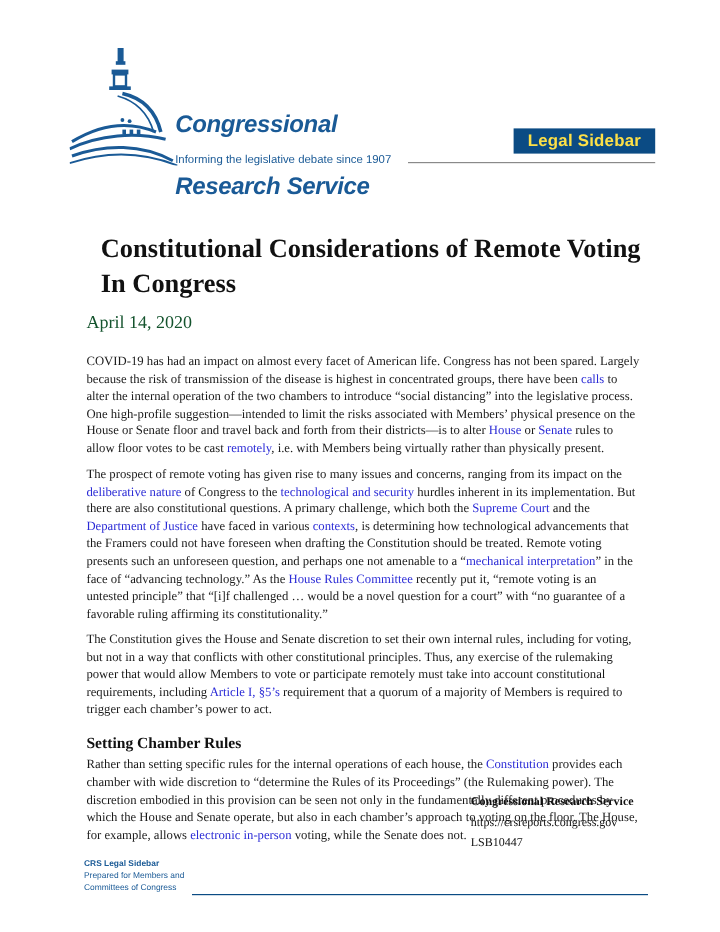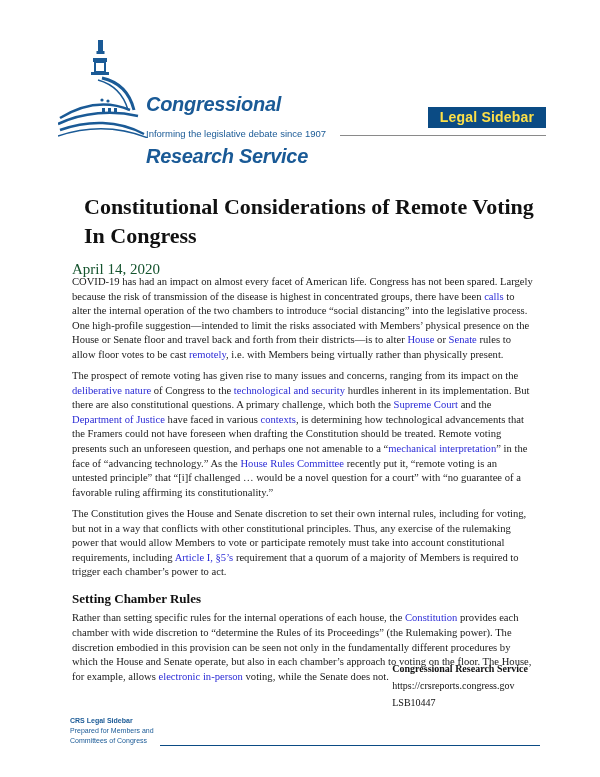--- a/index.html
+++ b/index.html
@@ -7,21 +7,21 @@
   .header { position: absolute; left: 0; top: 0; width: 600px; height: 150px; }
   .logo-svg { position: absolute; left: 58px; top: 38px; }
   .brand-line1, .brand-line2 { position: absolute; font-family: "Liberation Sans", sans-serif; font-weight: bold; font-style: italic; color: #1a5a96; font-size: 20px; letter-spacing: -0.3px; line-height: 1; }
   .brand-line1 { left: 146px; top: 94px; }
   .brand-line2 { left: 146px; top: 110px; margin-top: 36px; }
   .tagline { position: absolute; left: 146px; top: 128px; font-family: "Liberation Sans", sans-serif; font-size: 9.5px; color: #1a5a96; white-space: nowrap; }
   .header-rule { position: absolute; left: 340px; top: 135px; width: 206px; height: 1px; background: #8a8a8a; }
   .badge { position: absolute; left: 428px; top: 107px; width: 118px; height: 21px; background: #0b4b84; color: #fde047; font-family: "Liberation Sans", sans-serif; font-weight: bold; font-size: 14px; line-height: 21px; text-align: center; letter-spacing: 0.2px; }
   .title { position: absolute; left: 72px; top: 180px; width: 460px; font-family: "Liberation Serif", serif; font-weight: bold; font-size: 22px; line-height: 29px; color: #111; margin: 12px; }
   .date { position: absolute; left: 72px; top: 261px; font-size: 15px; color: #14532d; }
-  .content { position: absolute; left: 72px; top: 275px; width: 462px; font-size: 10.6px; line-height: 14.6px; color: #1a1a1a; }
+  .content { position: absolute; left: 72px; top: 295px; width: 462px; font-size: 10.6px; line-height: 14.6px; color: #1a1a1a; }
   .content p { margin: 0 0 6.5px 0; }
   a.lnk { color: #2b2bd6; text-decoration: none; }
   .section-heading { font-family: "Liberation Serif", serif; font-weight: bold; font-size: 13px; margin: 12px 0 5px 0; color: #111; }
   .footer-right { position: absolute; right: 72px; top: 660px; text-align: left; font-size: 10px; line-height: 17px; color: #111; }
   .footer-right .org { font-weight: bold; }
   .footer-left { position: absolute; left: 70px; top: 716px; font-family: "Liberation Sans", sans-serif; font-size: 7px; line-height: 10px; color: #1a5a96; }
   .footer-left .fl-title { font-weight: bold; }
   .footer-rule { position: absolute; left: 160px; top: 745px; width: 380px; height: 1px; background: #0b4b84; }
 </style>
 </head>

